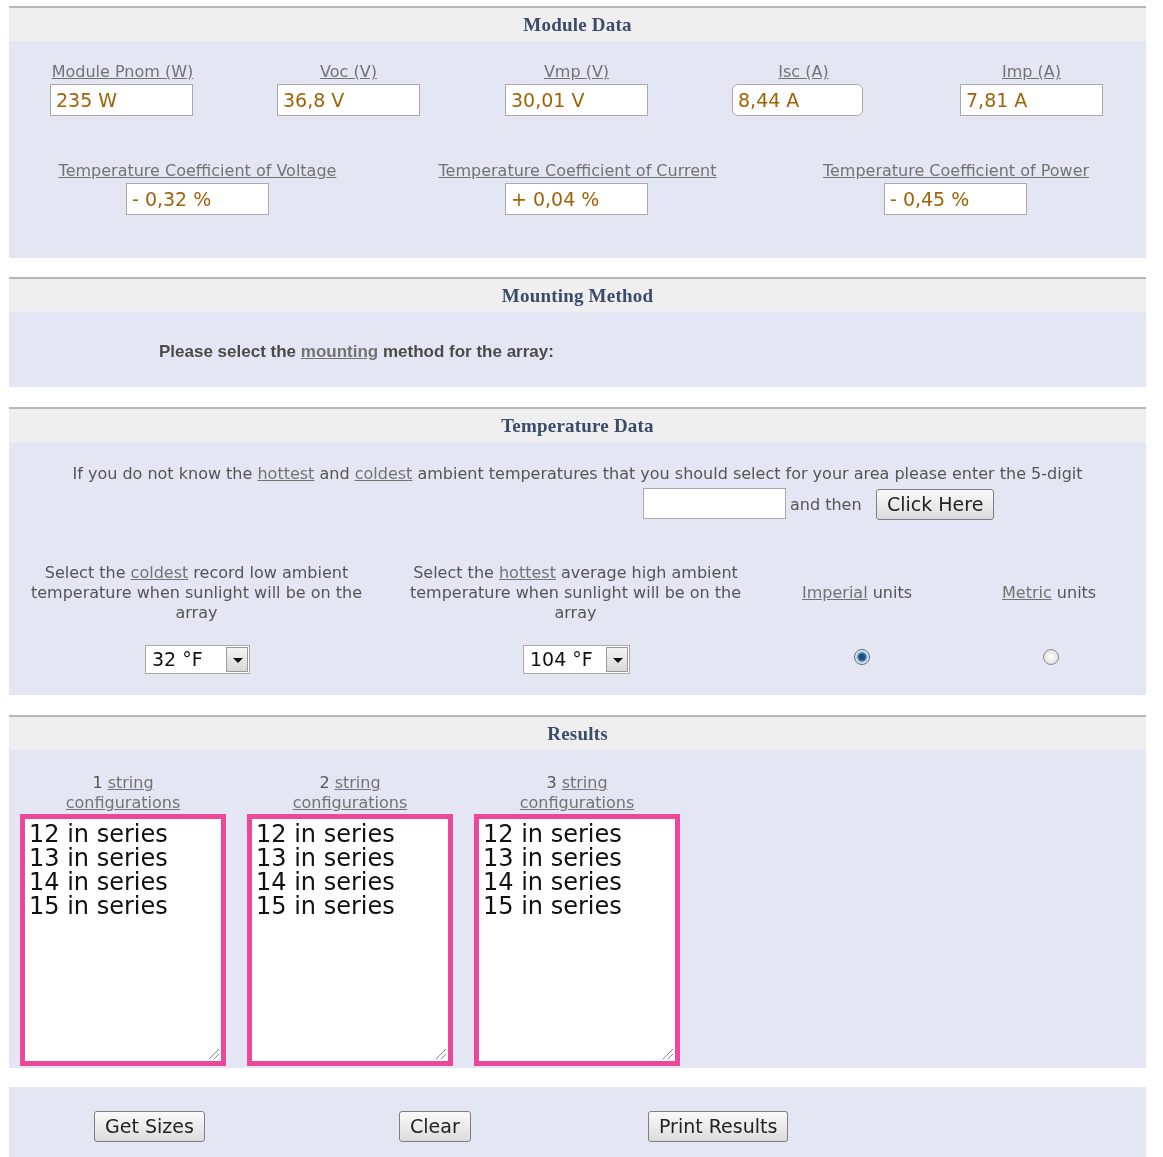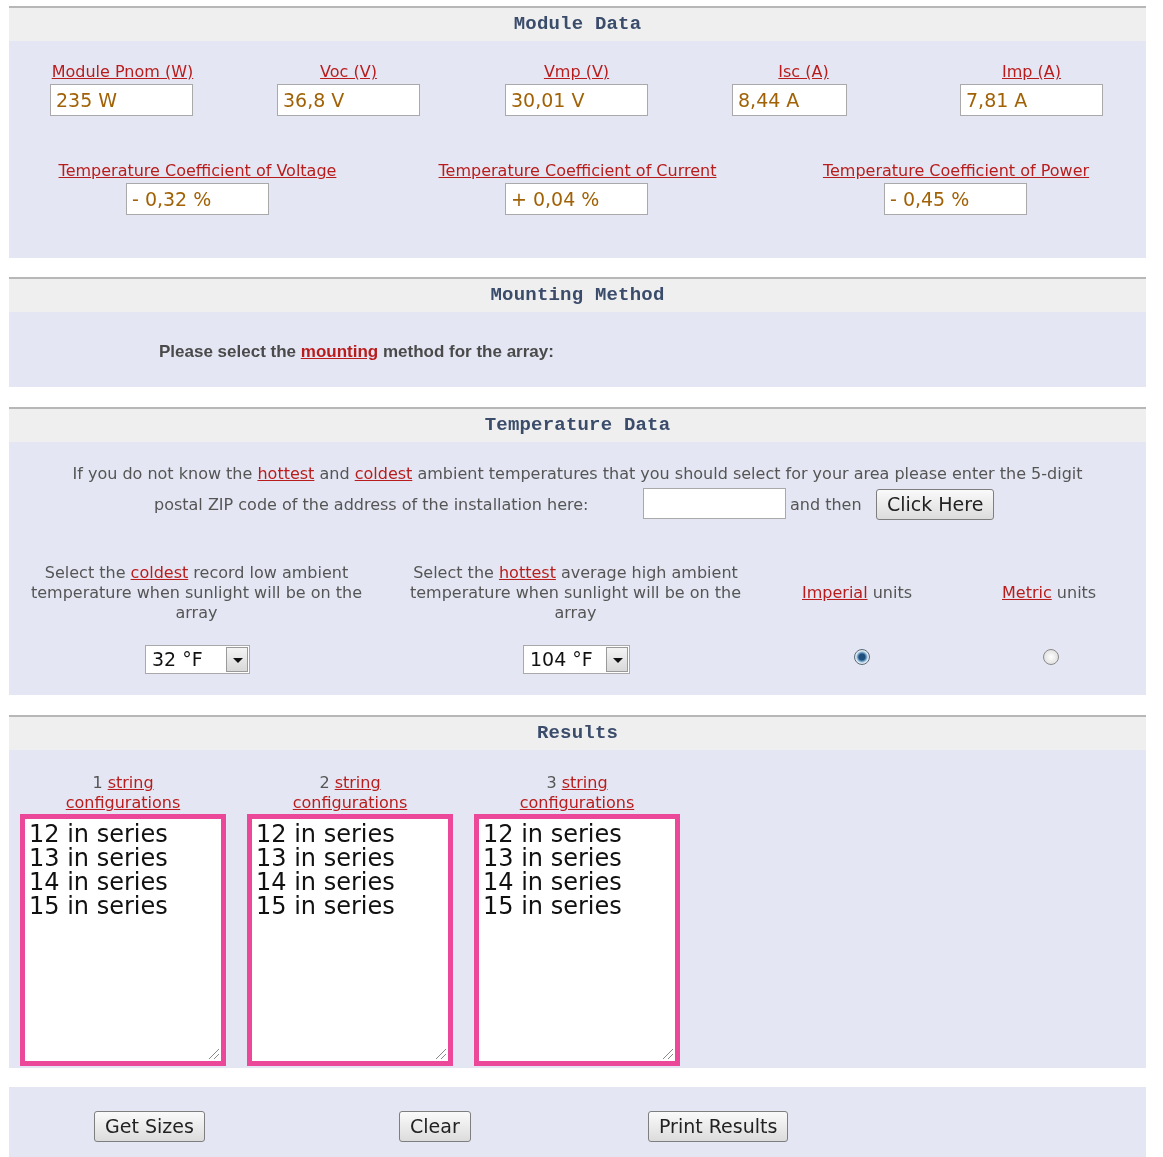--- a/index.html
+++ b/index.html
@@ -9,25 +9,25 @@
       font-family: "DejaVu Sans", sans-serif; color: #4a4a4a;
     }
     .panel {
       position: absolute; left: 9px; width: 1137px;
       background: #e4e7f3;
       border-top: 2px solid #b7b7b7;
     }
     .panel-head {
       height: 33px; background: #efefef;
       text-align: center; line-height: 33px;
-      font-family: Liberation Mono, monospace;
+      font-family: Liberation Serif, serif;
       font-weight: bold; font-size: 19px; color: #3b4c6b;
       letter-spacing: 0.2px;
     }
-    a.lnk { color: #b91c1c; text-decoration: underline; cursor: pointer; }
+    a.lnk { color: #737373; text-decoration: underline; cursor: pointer; }
     .field-label {
       position: absolute; font-size: 16px; color: #4d5f85;
       text-decoration: underline; text-align: center; white-space: nowrap;
     }
     .txt-input {
       position: absolute; height: 32px; background: #fff;
       border: 1px solid #a9a9a9; font-size: 19px; color: #a16207;
       padding: 3px 5px; line-height: 24px;
       font-family: "DejaVu Sans", sans-serif;
     }
@@ -80,21 +80,21 @@
   <a class="field-label lnk" style="left:36px; top:54px; width:155px;">Module Pnom (W)</a>
   <div class="txt-input" style="left:41px; top:76px; width:143px;">235 W</div>
 
   <a class="field-label lnk" style="left:268px; top:54px; width:143px;">Voc (V)</a>
   <div class="txt-input" style="left:268px; top:76px; width:143px;">36,8 V</div>
 
   <a class="field-label lnk" style="left:496px; top:54px; width:143px;">Vmp (V)</a>
   <div class="txt-input" style="left:496px; top:76px; width:143px;">30,01 V</div>
 
   <a class="field-label lnk" style="left:723px; top:54px; width:143px;">Isc (A)</a>
-  <div class="txt-input" style="left:723px; top:76px; width:115px;">8,44 A</div>
+  <div class="txt-input" style="left:723px; top:76px; width:131px;border-radius:6px;">8,44 A</div>
 
   <a class="field-label lnk" style="left:951px; top:54px; width:143px;">Imp (A)</a>
   <div class="txt-input" style="left:951px; top:76px; width:143px;">7,81 A</div>
 
   <a class="field-label lnk" style="left:36px; top:153px; width:305px;">Temperature Coefficient of Voltage</a>
   <div class="txt-input" style="left:117px; top:175px; width:143px;">- 0,32 %</div>
 
   <a class="field-label lnk" style="left:415px; top:153px; width:307px;">Temperature Coefficient of Current</a>
   <div class="txt-input" style="left:496px; top:175px; width:143px;">+ 0,04 %</div>
 
@@ -114,21 +114,20 @@
 <div class="panel" style="top:407px; height:288px;">
   <div class="panel-head">Temperature Data</div>
 
   <div class="plain" style="left:0; width:1137px; top:55px; text-align:center;">
     <span>If you do not know the</span>
     <a class="lnk">hottest</a>
     <span>and</span>
     <a class="lnk">coldest</a>
     <span>ambient temperatures that you should select for your area please enter the 5-digit</span>
   </div>
-  <div class="plain" style="left:145px; top:86px;">postal ZIP code of the address of the installation here:</div>
   <input class="txt-input" type="text" style="left: 634px; top: 79px; width: 143px; height: 31px;" value="">
   <div class="plain" style="left:781px; top:86px;">and then</div>
   <button class="btn" style="left:867px; top:80px;">Click Here</button>
 
   <div class="center-text" style="left:384px; top:154px; width:365px;">
     <span>Select the</span>
     <a class="lnk">hottest</a>
     <span>average high ambient temperature when sunlight will be on the array</span>
   </div>
   <div class="center-text" style="left:5px; top:154px; width:365px;">

